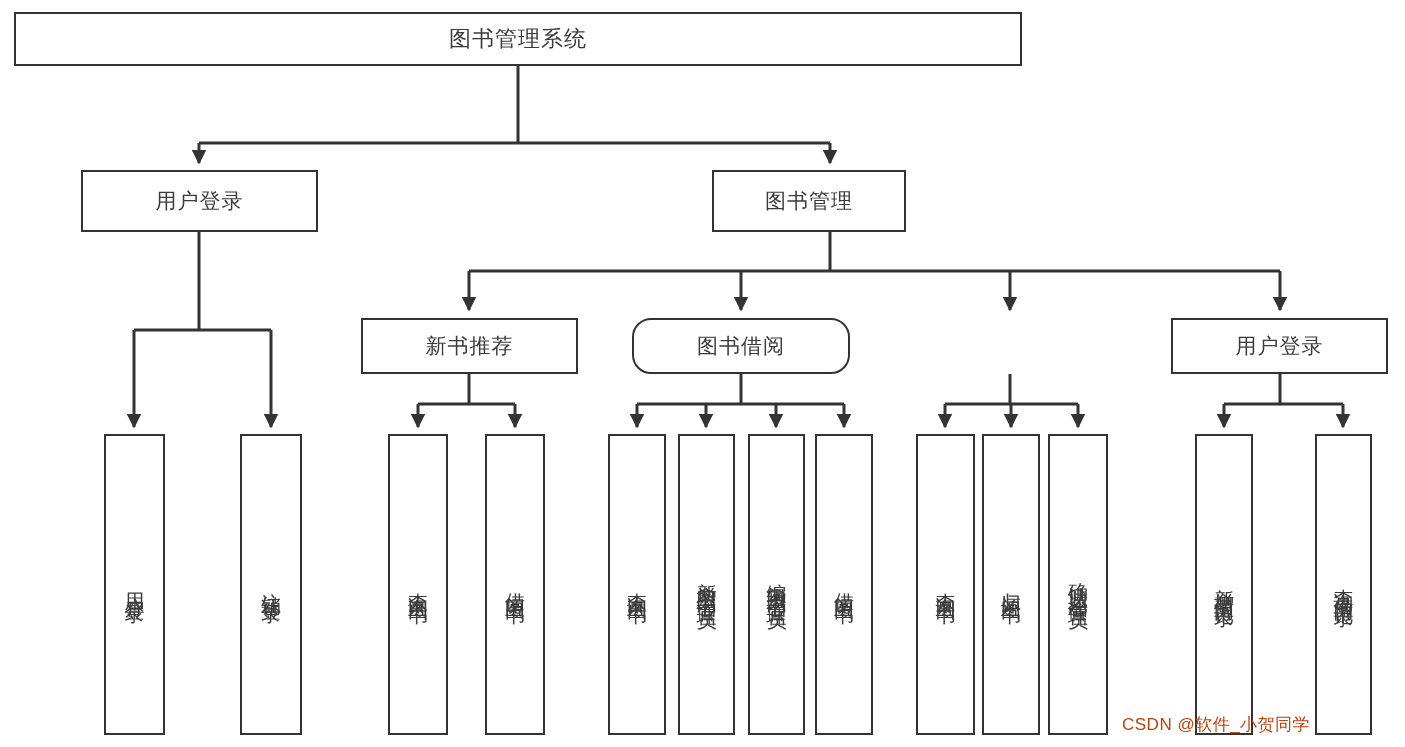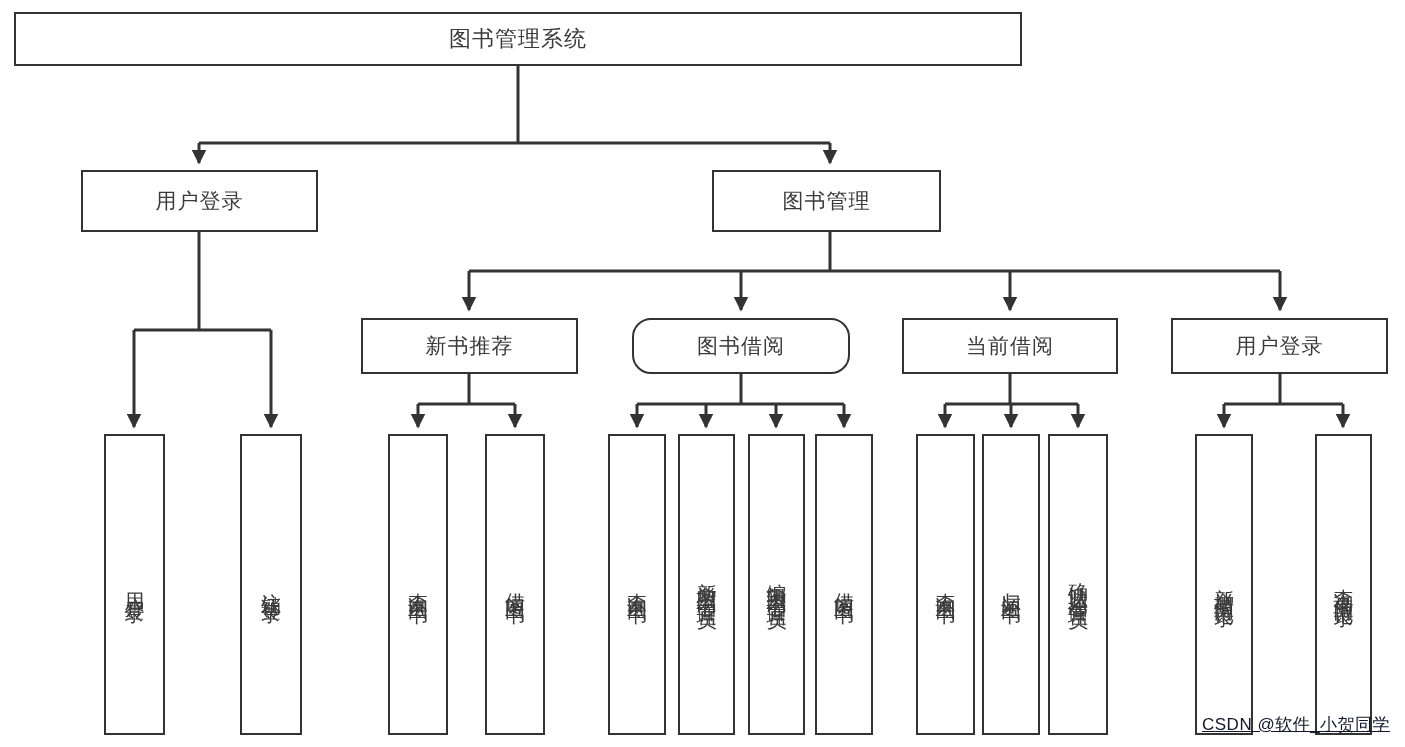--- a/index.html
+++ b/index.html
@@ -53,29 +53,28 @@
     padding: 6px 0;
     white-space: normal;
   }
   .node.leaf > span {
     writing-mode: vertical-rl;
     text-orientation: upright;
     display: block;
   }
   #watermark {
     position: absolute;
-    left: 1202px;
+    left: 1122px;
     top: 713px;
     font-size: 17px;
-    color: #0f172a;
+    color: #c2410c;
     letter-spacing: 0.5px;
     white-space: nowrap;
     z-index: 5;
     font-family: "Liberation Sans", "DejaVu Sans", sans-serif;
-    text-decoration: underline;
   }
 </style>
 </head>
 <body>
 
 <div id="canvas">
 
   <svg id="edges" viewBox="0 0 1405 747" xmlns="http://www.w3.org/2000/svg">
     <defs>
       <marker id="arrow" viewBox="0 0 10 10" refX="9" refY="5" markerWidth="5" markerHeight="5" orient="auto-start-reverse">
@@ -122,25 +121,24 @@
       <path d="M 1280,374 L 1280,404"></path>
       <path d="M 1224,404 L 1343,404"></path>
       <path d="M 1224,404 L 1224,427" marker-end="url(#arrow)"></path>
       <path d="M 1343,404 L 1343,427" marker-end="url(#arrow)"></path>
     </g>
   </svg>
 
   <div class="node root" style="left:14px; top:12px; width:1008px; height:54px;">图书管理系统</div>
 
   <div class="node" style="left:81px; top:170px; width:237px; height:62px;">用户登录</div>
-  <div class="node" style="left:712px; top:170px; width:229px; height:62px;">图书管理</div>
+  <div class="node" style="left:712px; top:170px; width:194px; height:62px;">图书管理</div>
 
   <div class="node" style="left:361px; top:318px; width:217px; height:56px;">新书推荐</div>
   <div class="node" style="left:632px; top:318px; width:218px; height:56px;border-radius:19px;">图书借阅</div>
-  <div class="node" style="left:902px; top:318px; width:216px; height:56px;">当前借阅</div>
   <div class="node" style="left:1171px; top:318px; width:217px; height:56px;">用户登录</div>
 
   <div class="node leaf" style="left:104px; top:434px; width:61px; height:301px;">
     <span>用户登录</span>
   </div>
   <div class="node leaf" style="left:240px; top:434px; width:62px; height:301px;">
     <span>注销登录</span>
   </div>
 
   <div class="node leaf" style="left:388px; top:434px; width:60px; height:301px;">

